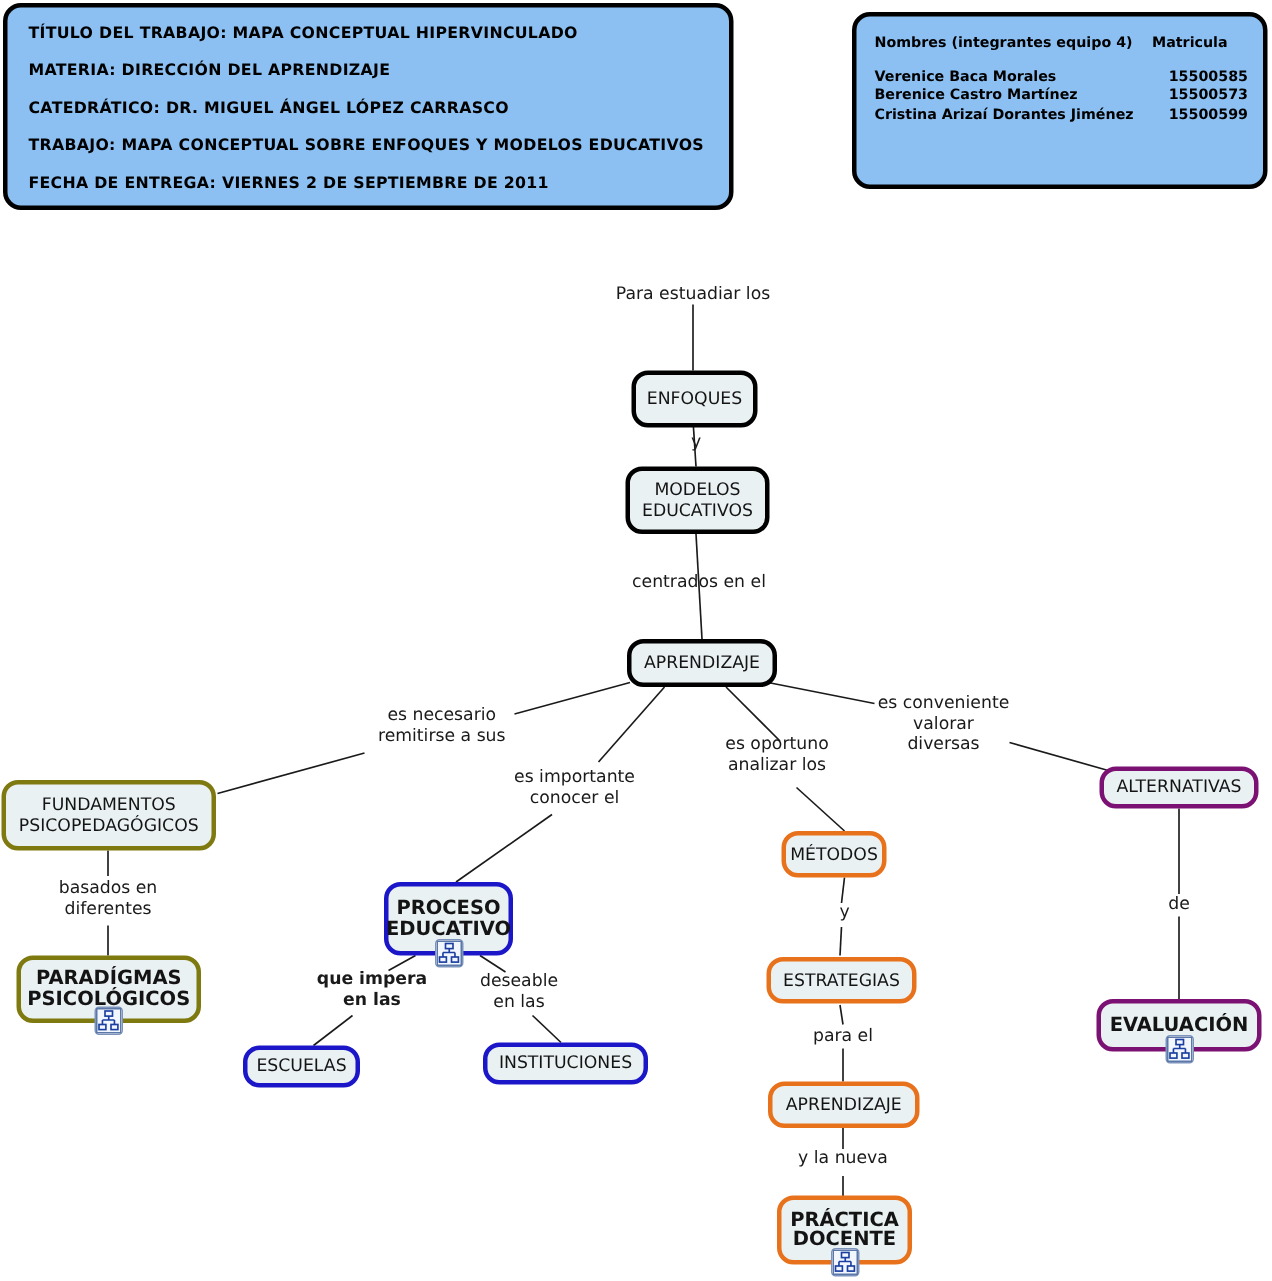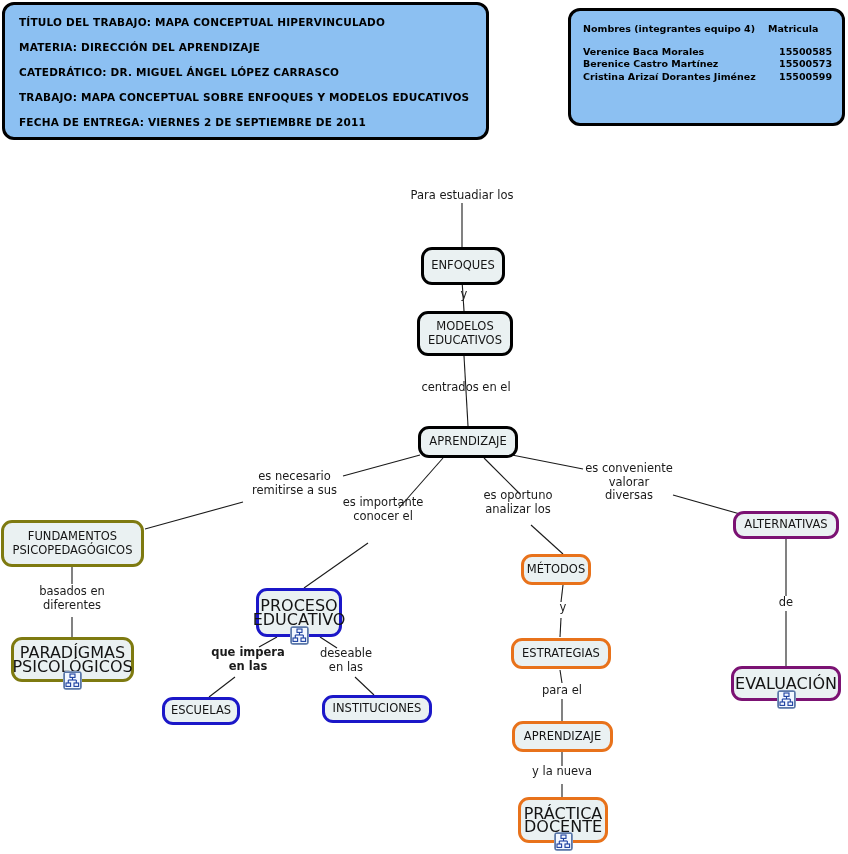--- a/index.html
+++ b/index.html
@@ -73,21 +73,21 @@
     display: flex;
     align-items: center;
     justify-content: center;
     text-align: center;
     color: #141414;
     font-size: 11.5px;
     line-height: 13.5px;
     white-space: nowrap;
   }
   .node.thin { border-width: 3px; }
-  .node.bold-txt { font-weight: normal; font-size: 16px; justify-content: center; }
+  .node.bold-txt { font-weight: bold; font-size: 13px; justify-content: center; }
   .node.olive  { border-color: #7e7a10; }
   .node.blue   { border-color: #1b17c8; }
   .node.orange { border-color: #e8721b; }
   .node.purple { border-color: #7b1273; }
 
   .node-label { display: block; }
 
   
   .link-icon {
     position: absolute;
@@ -182,21 +182,21 @@
 
   <line x1="786" y1="539" x2="786" y2="596"></line>
   <line x1="786" y1="611" x2="786" y2="666"></line>
 </svg>
 
 <div class="edge-label" style="left:408px; top:189px; width:108px;">Para estuadiar los</div>
 <div class="edge-label" style="left:452px; top:288px; width:24px;">y</div>
 <div class="edge-label" style="left:414px; top:381px; width:104px;">centrados en el</div>
 <div class="edge-label" style="left: 243px; top: 470px; width: 103px; white-space: pre-line;">es necesario
 remitirse a sus</div>
-<div class="edge-label" style="left: 330px; top: 496px; width: 106px; white-space: pre-line;">es importante
+<div class="edge-label" style="left: 330px; top: 511px; width: 106px; white-space: pre-line;">es importante
 conocer el</div>
 <div class="edge-label" style="left: 473px; top: 489px; width: 90px; white-space: pre-line;">es oportuno
 analizar los</div>
 <div class="edge-label" style="left: 583px; top: 462px; width: 92px; white-space: pre-line;">es conveniente
 valorar
 diversas</div>
 <div class="edge-label" style="left: 26px; top: 585px; width: 92px; white-space: pre-line;">basados en
 diferentes</div>
 <div class="edge-label" style="left: 204px; top: 646px; width: 88px; white-space: pre-line; font-weight: bold;">que impera
 en las</div>

